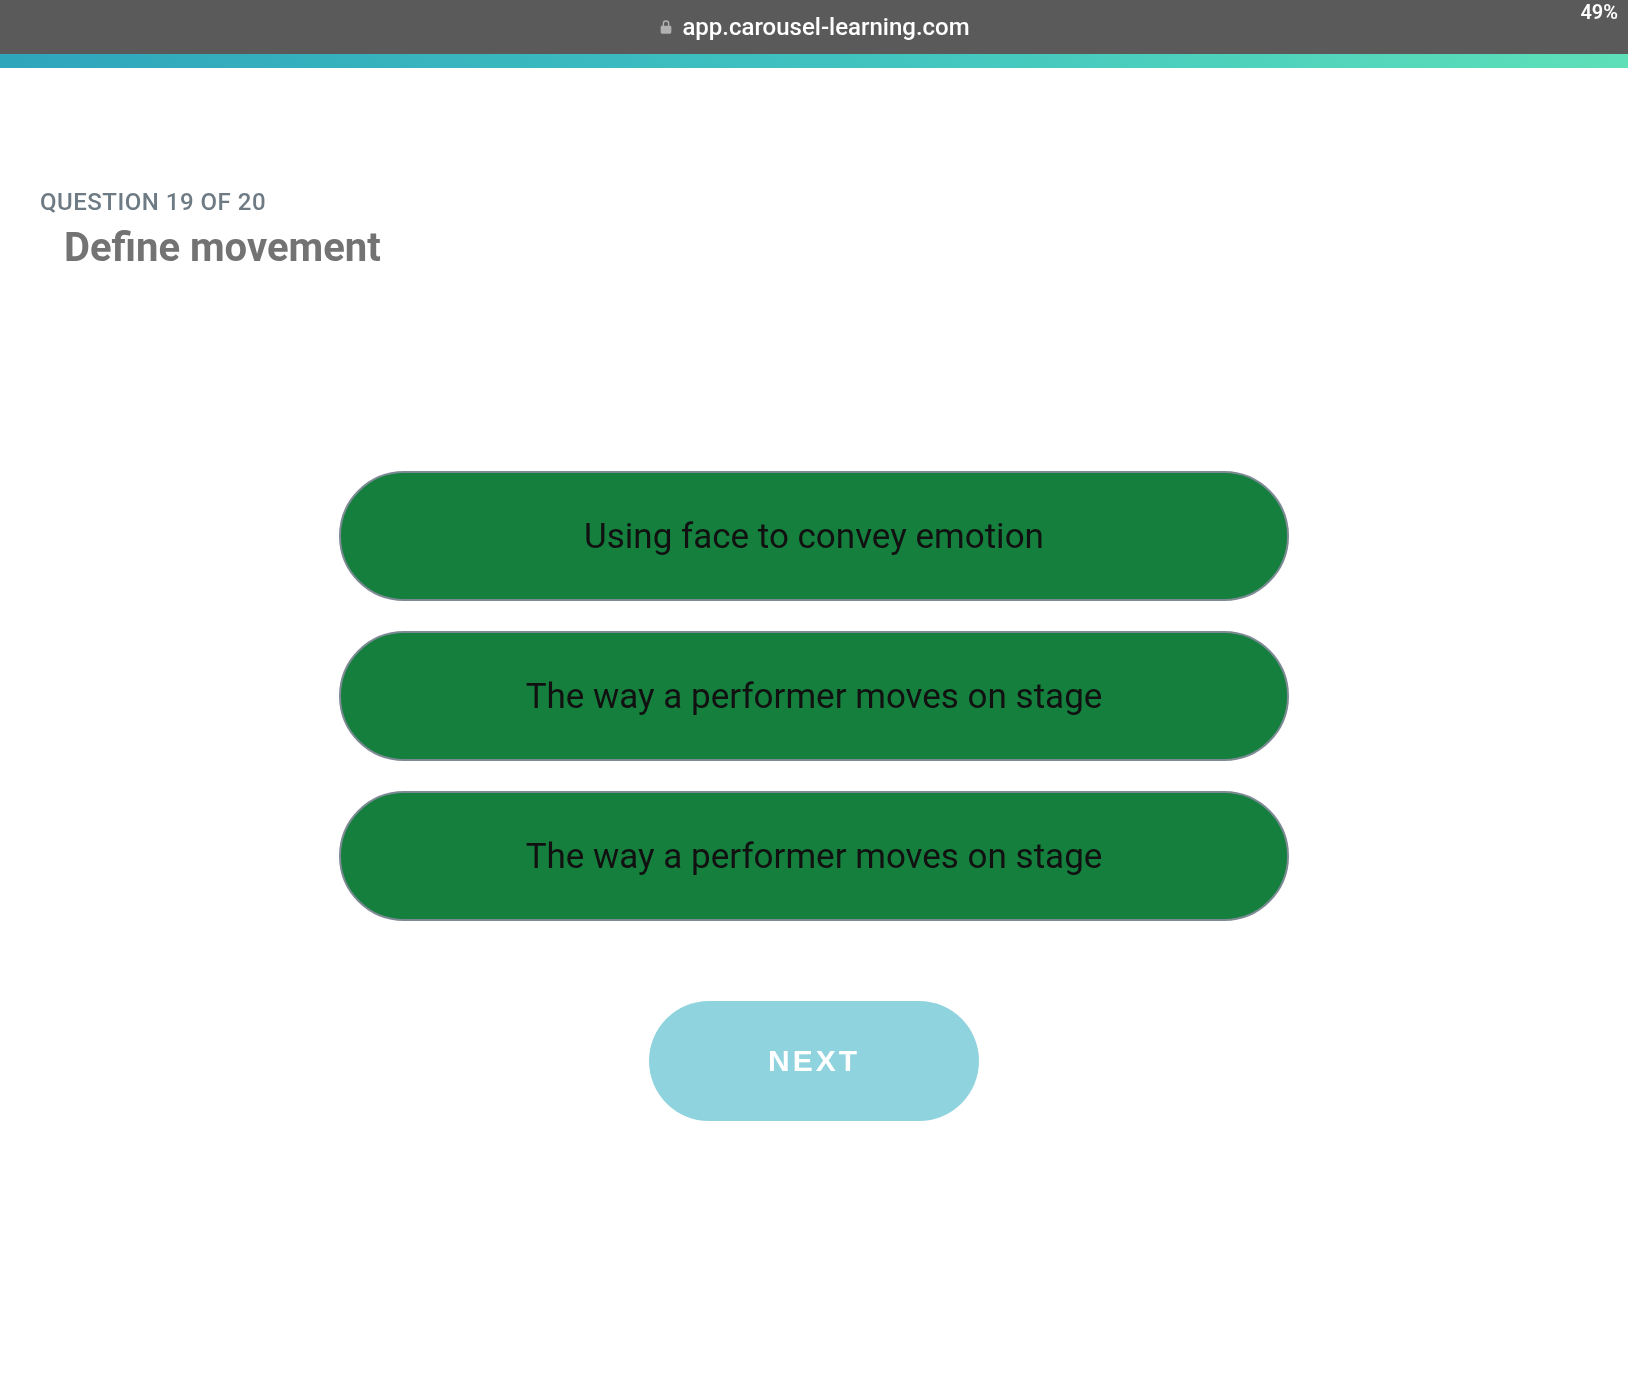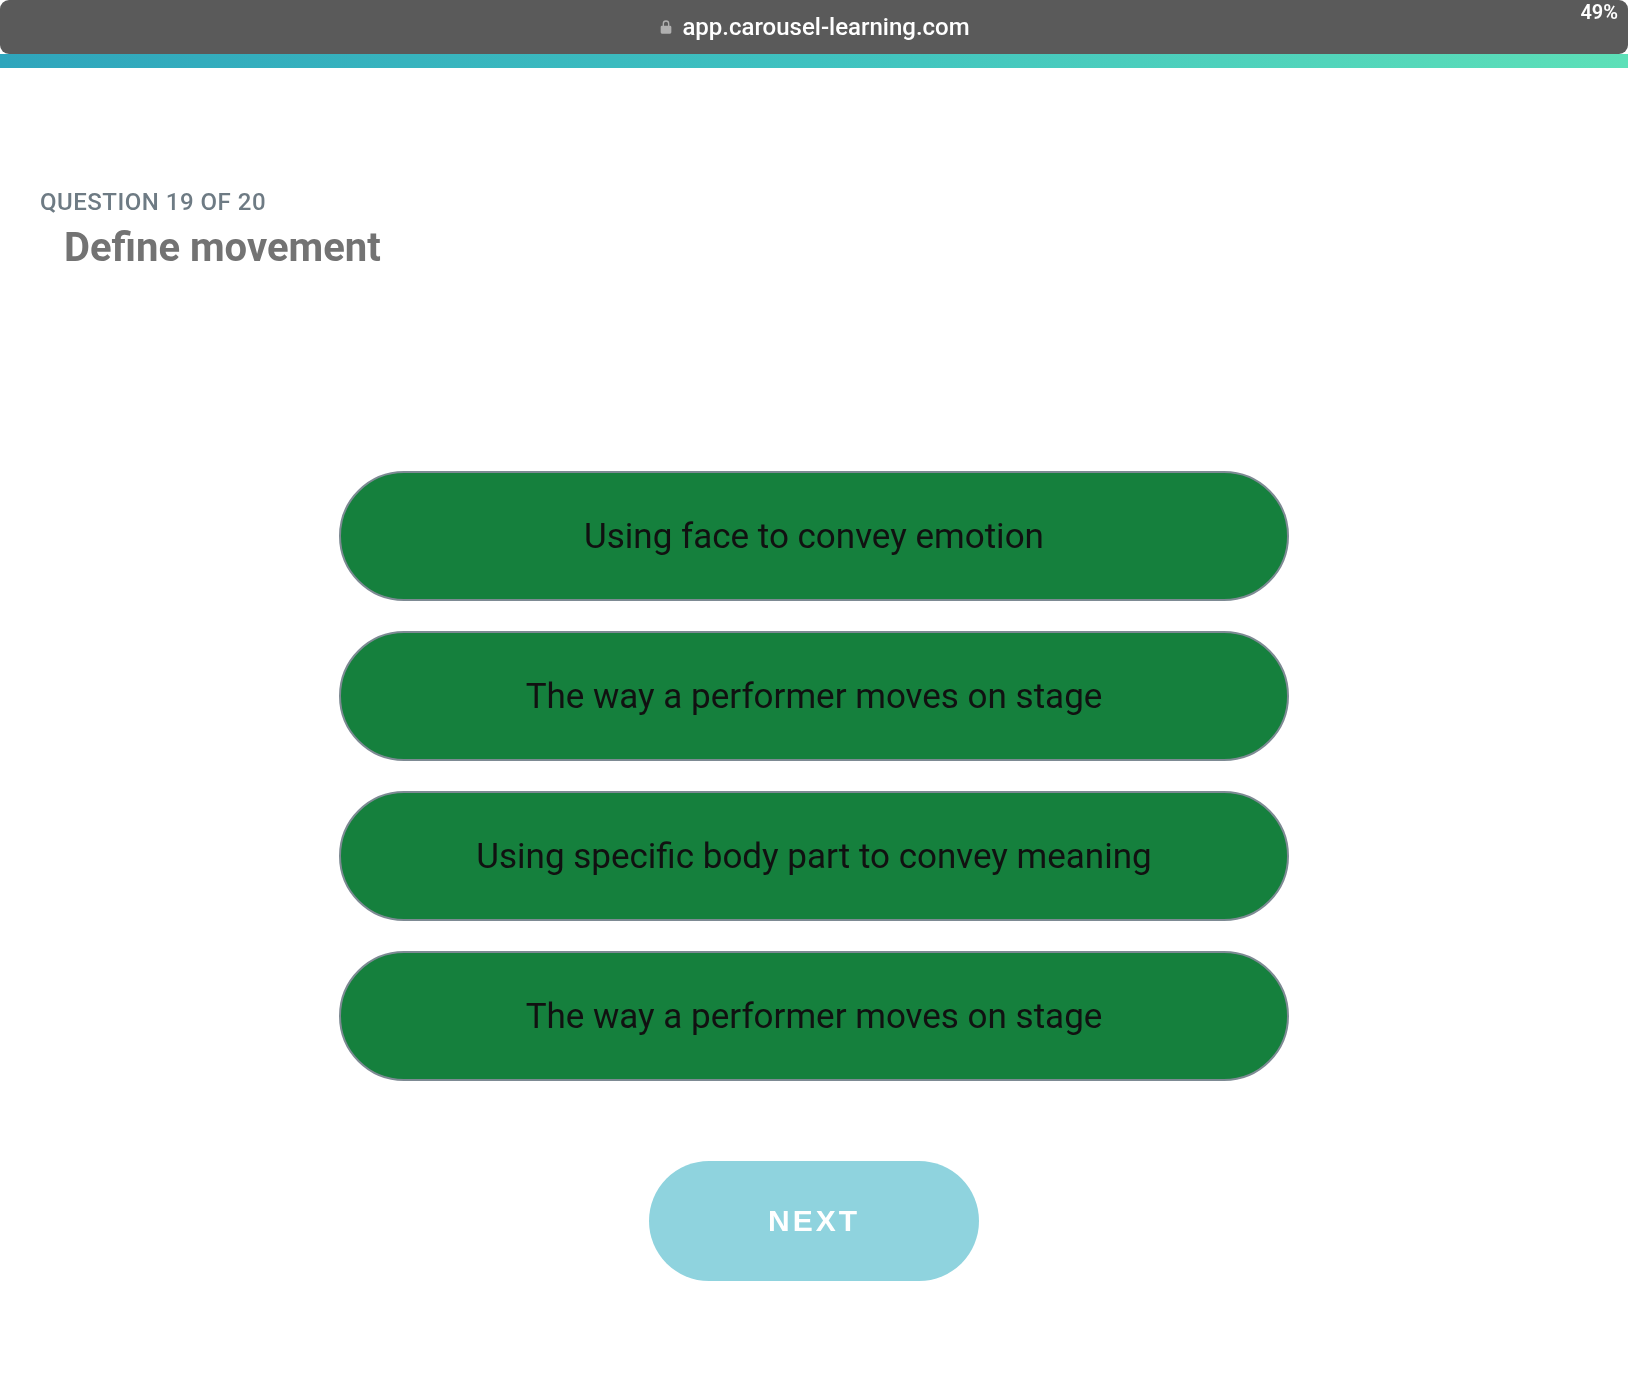--- a/index.html
+++ b/index.html
@@ -14,21 +14,20 @@
       height: 1391px;
       overflow: hidden;
     }
     .browser-bar {
       background: #5a5a5a;
       height: 54px;
       display: flex;
       align-items: center;
       justify-content: center;
       position: relative;
-      border-radius: 9px;
     }
     .browser-url-container {
       display: flex;
       align-items: center;
       gap: 8px;
     }
     .lock-icon {
       width: 16px;
       height: 16px;
       display: flex;
@@ -167,18 +166,17 @@
 
 
   <div class="question-section">
     <div class="question-counter">QUESTION 19 OF 20</div>
     <div class="question-text">Define movement</div>
   </div>
 
   <div class="options">
     <div class="option">Using face to convey emotion</div>
     <div class="option">The way a performer moves on stage</div>
-    <div class="option">Using specific body part to convey meaning</div>
     <div class="option">The way a performer moves on stage</div>
     <button class="next-button">NEXT</button>
   </div>
 
 </div>
 
 </body></html>

